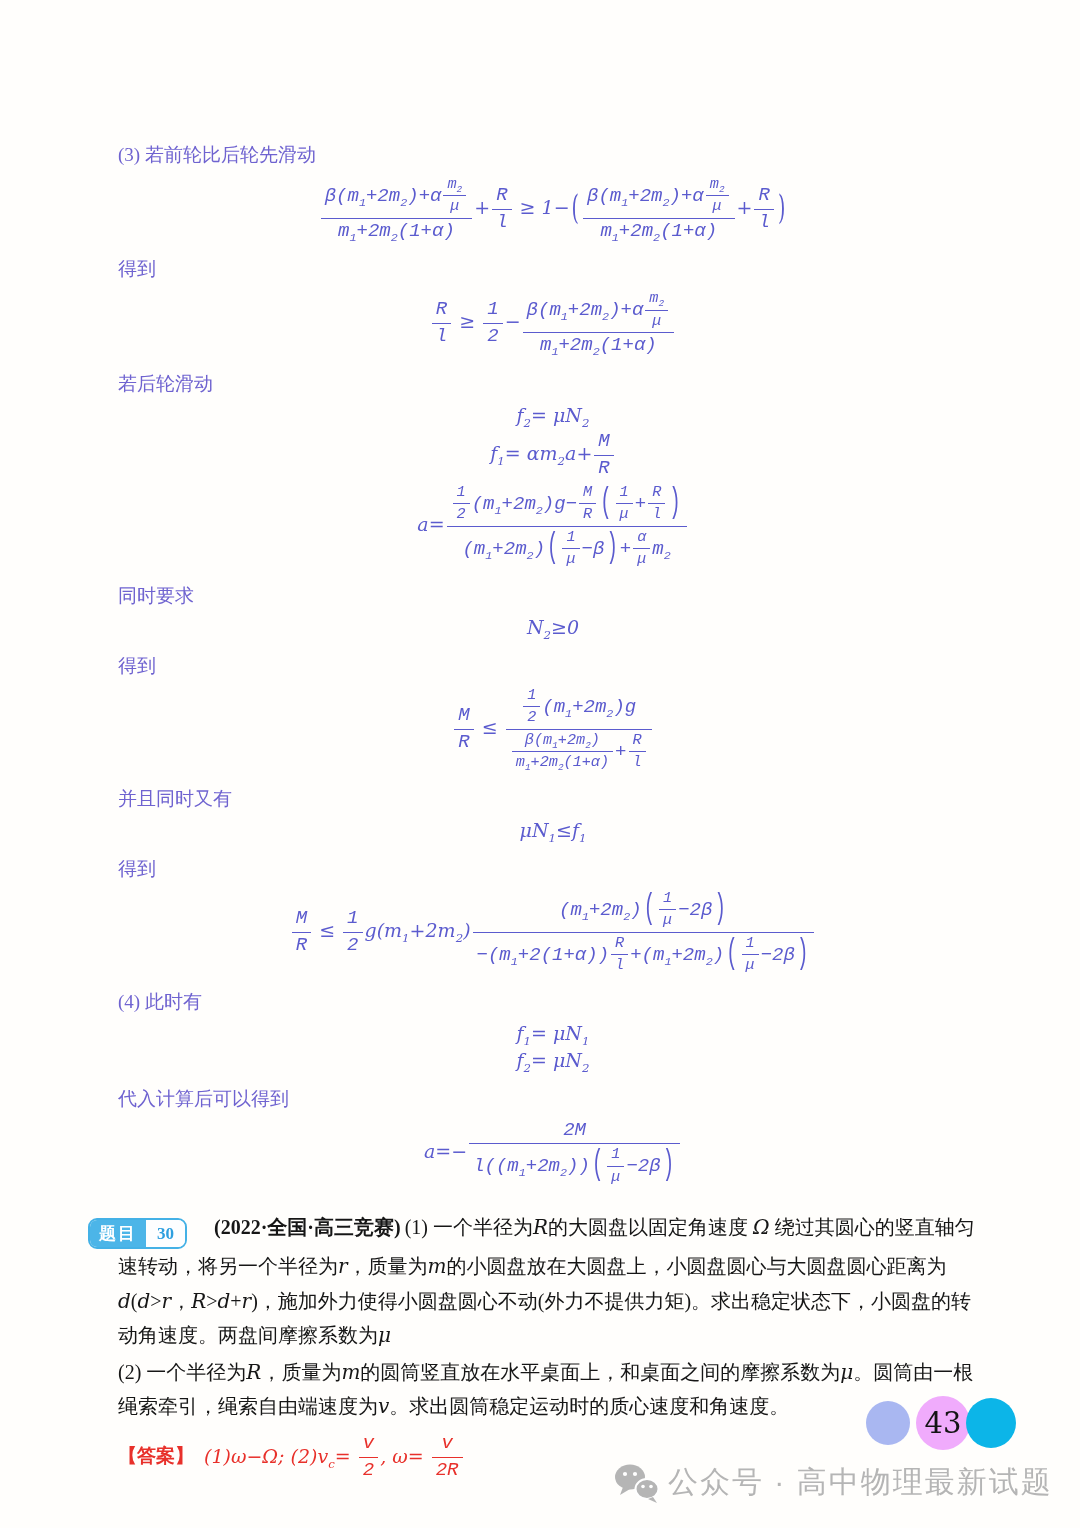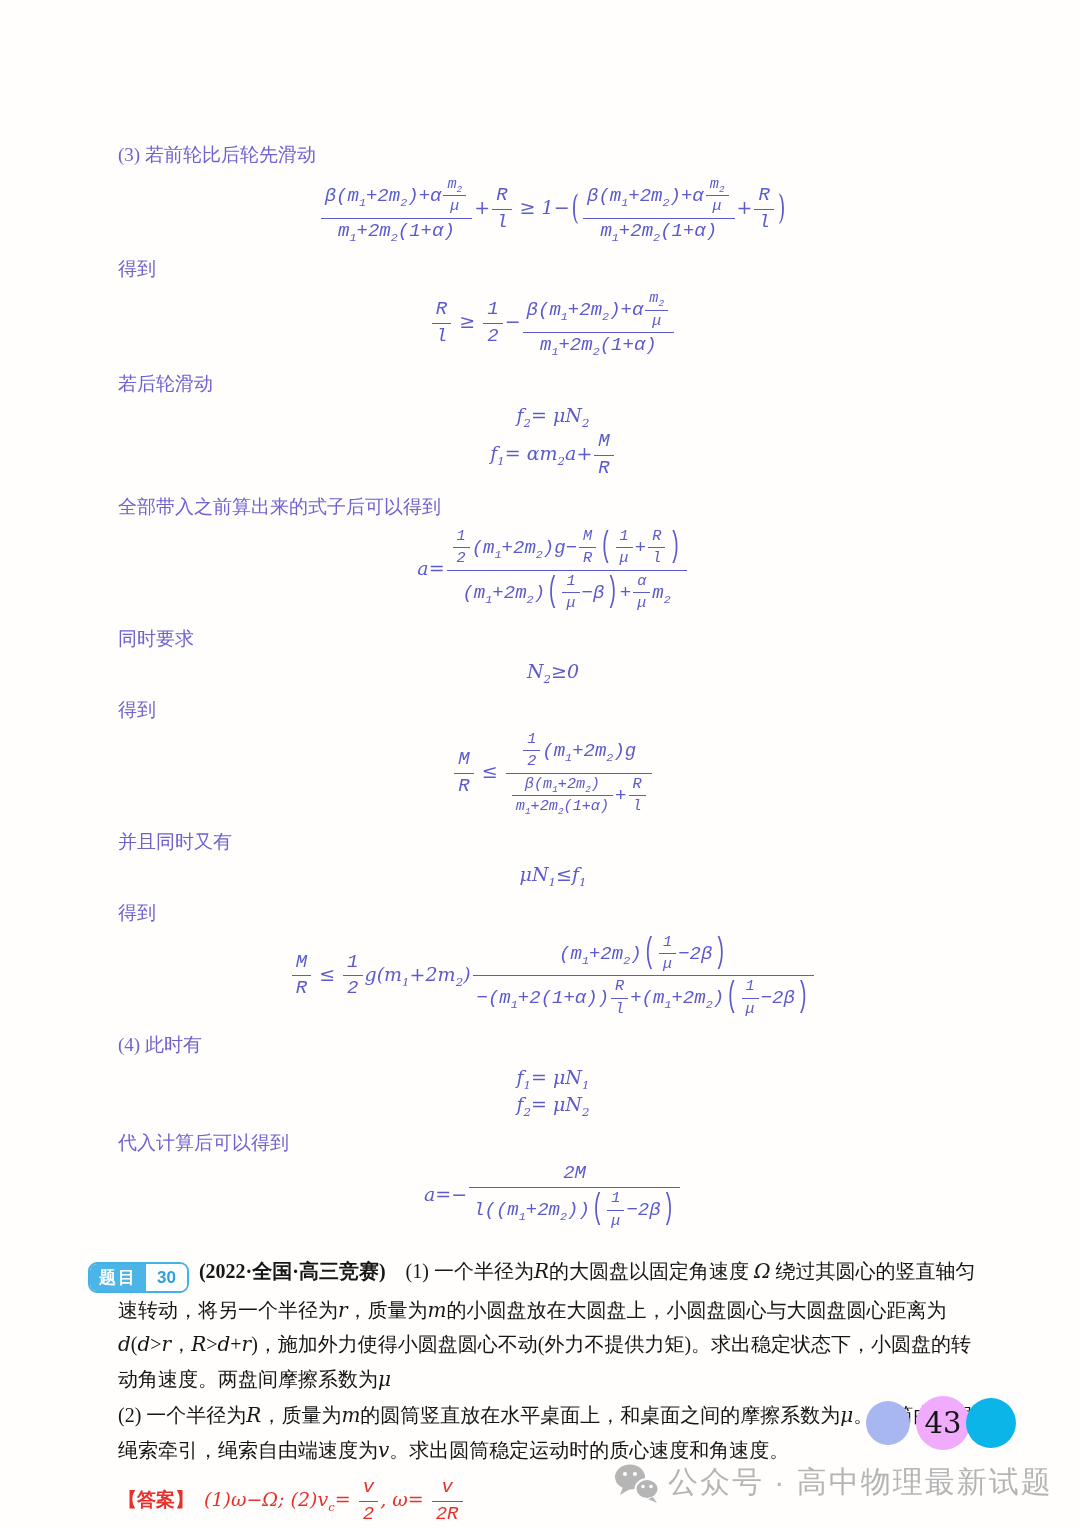--- a/index.html
+++ b/index.html
@@ -25,24 +25,24 @@
   .fr .fr{font-size:.8em;}
   sub{font-size:.62em;line-height:0;}
   .bg{display:inline-block;transform:scaleY(1.8);transform-origin:center;
       font-style:normal;margin:0 2px;}
   .vit{font-family:"DejaVu Serif","Liberation Serif",serif;font-style:italic;}
 
   
   .problem{margin-top:24px;margin-left:-30px;color:#161616;font-size:20px;line-height:1.72;}
   .pp{margin:0 0 2px 0;padding-left:30px;text-indent:-30px;}
   .pp2{margin:0 0 2px 0;padding-left:30px;text-indent:0;}
-  .src{font-weight:bold;margin-right:20px;}
+  .src{font-weight:bold;margin-right:4px;}
 
   .badge{display:inline-flex;border:2px solid #44b1e6;border-radius:9px;overflow:hidden;
-         vertical-align:-5px;margin-right:10px;font-family:Liberation Sans, sans-serif;
+         vertical-align:-5px;margin-right:27px;font-family:Liberation Serif, serif;
          font-size:17px;line-height:1;text-indent:0;}
   .badge .bl{background:#4cb5e8;color:#ffffff;padding:5px 9px;font-weight:bold;letter-spacing:2px;}
   .badge .bn{background:#fdfeff;color:#2e9fdf;padding:5px 11px;font-weight:bold;}
 
   
   .ansline{margin:10px 0 6px 0;padding-left:30px;color:#e8302a;font-size:19px;}
   .anslabel{font-weight:bold;}
   .ansmath{font-family:"DejaVu Serif","Liberation Serif",serif;font-style:italic;font-size:19px;margin-left:10px;}
 
   
@@ -65,21 +65,20 @@
   <div class="content">
 
     <div id="solution">
         <div class="pline">(3) 若前轮比后轮先滑动</div>
         <div class="mrow"><span class="mfm"><span class="fr"><span class="nu">β(m<sub>1</sub>+2m<sub>2</sub>)+α<span class="fr"><span class="nu">m<sub>2</sub></span><span class="de">μ</span></span></span><span class="de">m<sub>1</sub>+2m<sub>2</sub>(1+α)</span></span>+<span class="fr"><span class="nu">R</span><span class="de">l</span></span> ≥ 1−<span class="bg">(</span><span class="fr"><span class="nu">β(m<sub>1</sub>+2m<sub>2</sub>)+α<span class="fr"><span class="nu">m<sub>2</sub></span><span class="de">μ</span></span></span><span class="de">m<sub>1</sub>+2m<sub>2</sub>(1+α)</span></span>+<span class="fr"><span class="nu">R</span><span class="de">l</span></span><span class="bg">)</span></span></div>
         <div class="pline">得到</div>
         <div class="mrow"><span class="mfm"><span class="fr"><span class="nu">R</span><span class="de">l</span></span> ≥ <span class="fr"><span class="nu">1</span><span class="de">2</span></span>−<span class="fr"><span class="nu">β(m<sub>1</sub>+2m<sub>2</sub>)+α<span class="fr"><span class="nu">m<sub>2</sub></span><span class="de">μ</span></span></span><span class="de">m<sub>1</sub>+2m<sub>2</sub>(1+α)</span></span></span></div>
         <div class="pline">若后轮滑动</div>
         <div class="mrow"><span class="mfm">f<sub>2</sub>= μN<sub>2</sub></span></div>
         <div class="mrow"><span class="mfm">f<sub>1</sub>= αm<sub>2</sub>a+<span class="fr"><span class="nu">M</span><span class="de">R</span></span></span></div>
-        <div class="pline">全部带入之前算出来的式子后可以得到</div>
         <div class="mrow"><span class="mfm">a=<span class="fr"><span class="nu"><span class="fr"><span class="nu">1</span><span class="de">2</span></span>(m<sub>1</sub>+2m<sub>2</sub>)g−<span class="fr"><span class="nu">M</span><span class="de">R</span></span><span class="bg">(</span><span class="fr"><span class="nu">1</span><span class="de">μ</span></span>+<span class="fr"><span class="nu">R</span><span class="de">l</span></span><span class="bg">)</span></span><span class="de">(m<sub>1</sub>+2m<sub>2</sub>)<span class="bg">(</span><span class="fr"><span class="nu">1</span><span class="de">μ</span></span>−β<span class="bg">)</span>+<span class="fr"><span class="nu">α</span><span class="de">μ</span></span>m<sub>2</sub></span></span></span></div>
         <div class="pline">同时要求</div>
         <div class="mrow"><span class="mfm">N<sub>2</sub>≥0</span></div>
         <div class="pline">得到</div>
         <div class="mrow"><span class="mfm"><span class="fr"><span class="nu">M</span><span class="de">R</span></span> ≤ <span class="fr"><span class="nu"><span class="fr"><span class="nu">1</span><span class="de">2</span></span>(m<sub>1</sub>+2m<sub>2</sub>)g</span><span class="de"><span class="fr"><span class="nu">β(m<sub>1</sub>+2m<sub>2</sub>)</span><span class="de">m<sub>1</sub>+2m<sub>2</sub>(1+α)</span></span>+<span class="fr"><span class="nu">R</span><span class="de">l</span></span></span></span></span></div>
         <div class="pline">并且同时又有</div>
         <div class="mrow"><span class="mfm">μN<sub>1</sub>≤f<sub>1</sub></span></div>
         <div class="pline">得到</div>
         <div class="mrow"><span class="mfm"><span class="fr"><span class="nu">M</span><span class="de">R</span></span> ≤ <span class="fr"><span class="nu">1</span><span class="de">2</span></span>g(m<sub>1</sub>+2m<sub>2</sub>)<span class="fr"><span class="nu">(m<sub>1</sub>+2m<sub>2</sub>)<span class="bg">(</span><span class="fr"><span class="nu">1</span><span class="de">μ</span></span>−2β<span class="bg">)</span></span><span class="de">−(m<sub>1</sub>+2(1+α))<span class="fr"><span class="nu">R</span><span class="de">l</span></span>+(m<sub>1</sub>+2m<sub>2</sub>)<span class="bg">(</span><span class="fr"><span class="nu">1</span><span class="de">μ</span></span>−2β<span class="bg">)</span></span></span></span></div>
         <div class="pline">(4) 此时有</div>

